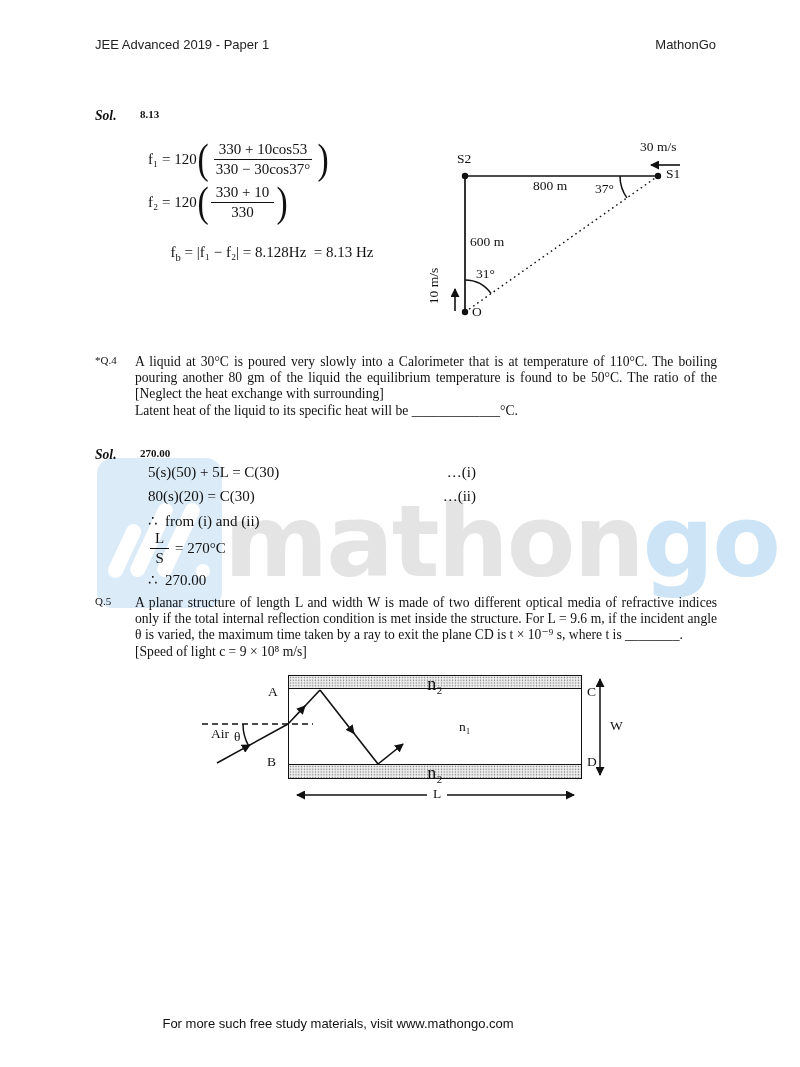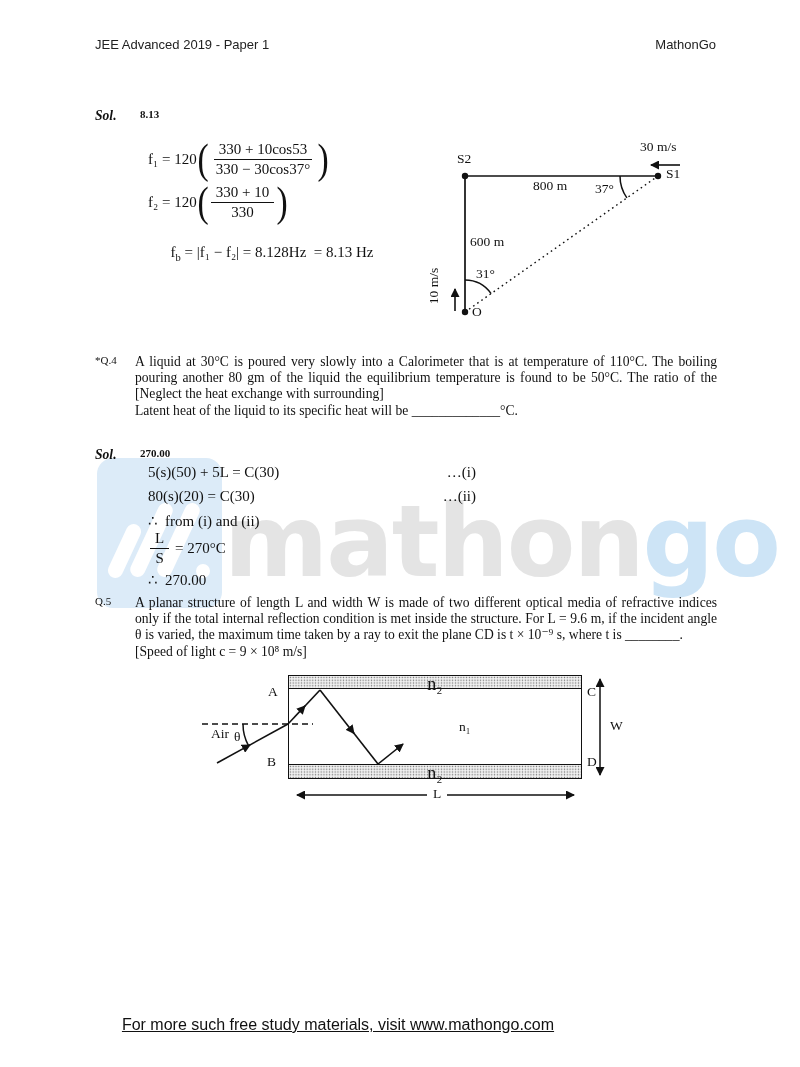--- a/index.html
+++ b/index.html
@@ -4,21 +4,21 @@
 <style>
   html,body { margin:0; padding:0; background:#fff; }
   .page { position:relative; width:800px; height:1067px; background:#fff; overflow:hidden;
           font-family:"Liberation Serif","DejaVu Serif",serif; color:#111; }
   .abs { position:absolute;gap:12px; }
 
   
   .hdr { top:37px; left:95px; width:621px; display:flex; justify-content:space-between;
          font-family:"Liberation Sans","DejaVu Sans",sans-serif; font-size:13px; color:#222; }
   .ftr { top:1016px; left:0; width:676px; text-align:center;
-         font-family:"Liberation Sans","DejaVu Sans",sans-serif; font-size:16px; color:#111;text-decoration:underline; }
+         font-family:"Liberation Sans","DejaVu Sans",sans-serif; font-size:13px; color:#111; }
 
   
   .wm-square { left:97px; top:458px; width:125px; height:150px; border-radius:16px; background:#dcebf8; }
   .wm-bar { position:absolute; background:#fff; border-radius:8px; width:15px; transform:rotate(25deg); }
   .wm-dot { position:absolute; background:#fff; border-radius:50%; width:14px; height:14px; }
   .wm-text { left:224px; top:492px; font-family:"DejaVu Sans","Liberation Sans",sans-serif;
              font-weight:bold; font-size:100px; line-height:1; letter-spacing:-2px; white-space:nowrap; }
 
   
   .qlabel { font-size:11px; }

